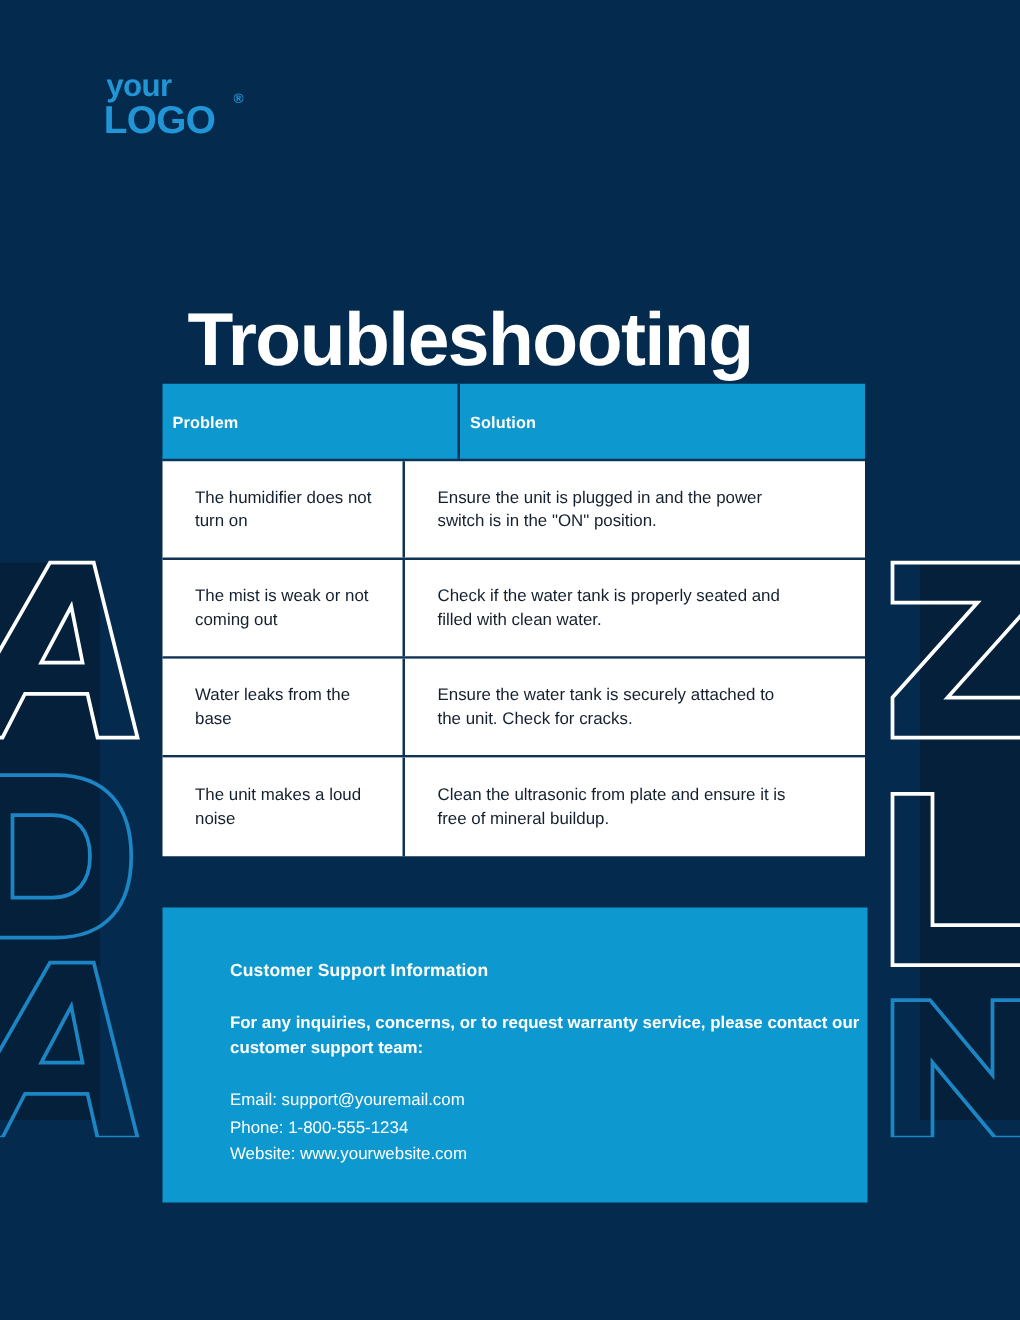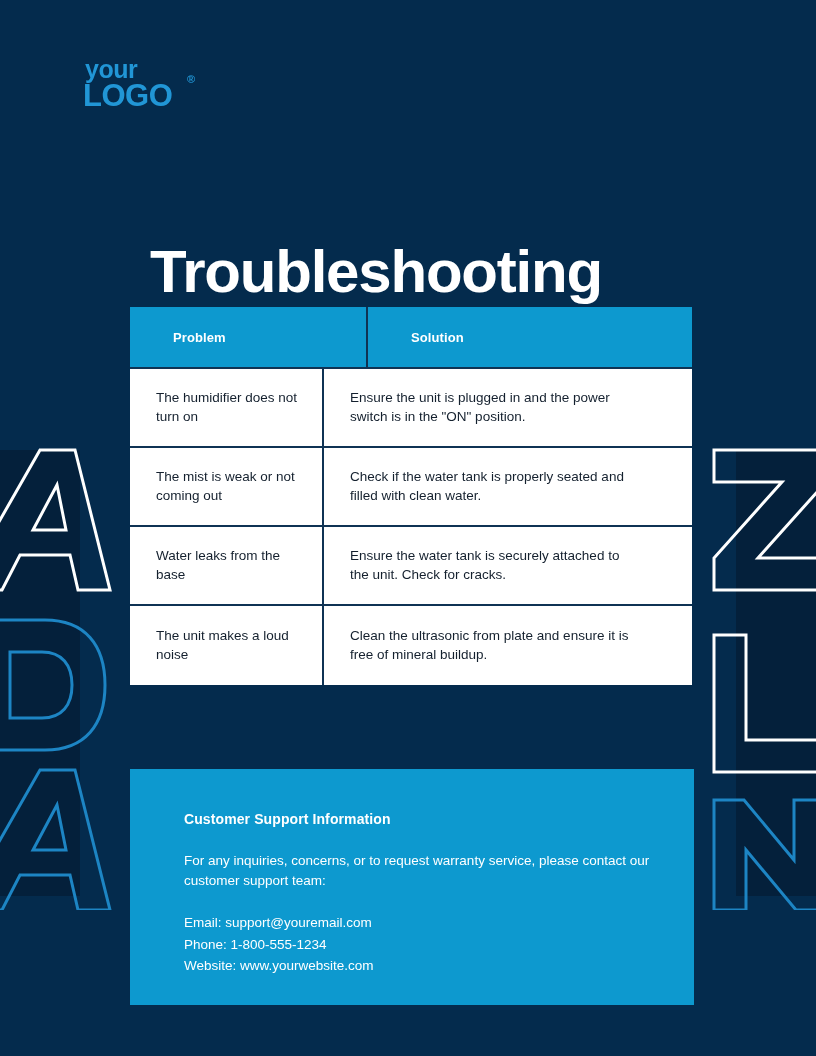--- a/index.html
+++ b/index.html
@@ -111,21 +111,21 @@
     height: 60px;
     border-bottom: 2px solid #0f3354;
   }
   .ts-head .cell {
     display: flex;
     align-items: center;
     color: #ffffff;
     font-size: 13px;
     font-weight: 700;
     letter-spacing: 0.1px;
-    padding-left: 43px;
+    padding-left: 8px;
     box-sizing: border-box;
   }
   .ts-head .cell.col-problem {
     width: 238px;
     border-right: 2px solid #0f3354;
   }
   .ts-head .cell.col-solution {
     width: 324px;
   }
   .ts-row {
@@ -152,39 +152,40 @@
     border-right: 2px solid #0f3354;
   }
   .ts-row .cell.col-solution {
     width: 324px;
   }
 
   
   .support-box {
     position: absolute;
     left: 130px;
-    top: 769px;
+    top: 726px;
     width: 564px;
     height: 236px;
     background: #0D99CF;
     box-sizing: border-box;
     padding: 42px 0 0 54px;
   }
   .support-title {
     color: #ffffff;
     font-size: 14px;
     font-weight: 700;
     letter-spacing: 0.1px;
     margin-bottom: 24px;
   }
   .support-intro {
     color: #ffffff;
     font-size: 13.5px;
     line-height: 1.45;
     margin-bottom: 22px;
+    font-weight: bold;
   }
   .support-contact {
     color: #ffffff;
     font-size: 13.5px;
     line-height: 1.6;
   }
 </style>
 </head>
 <body>
 

